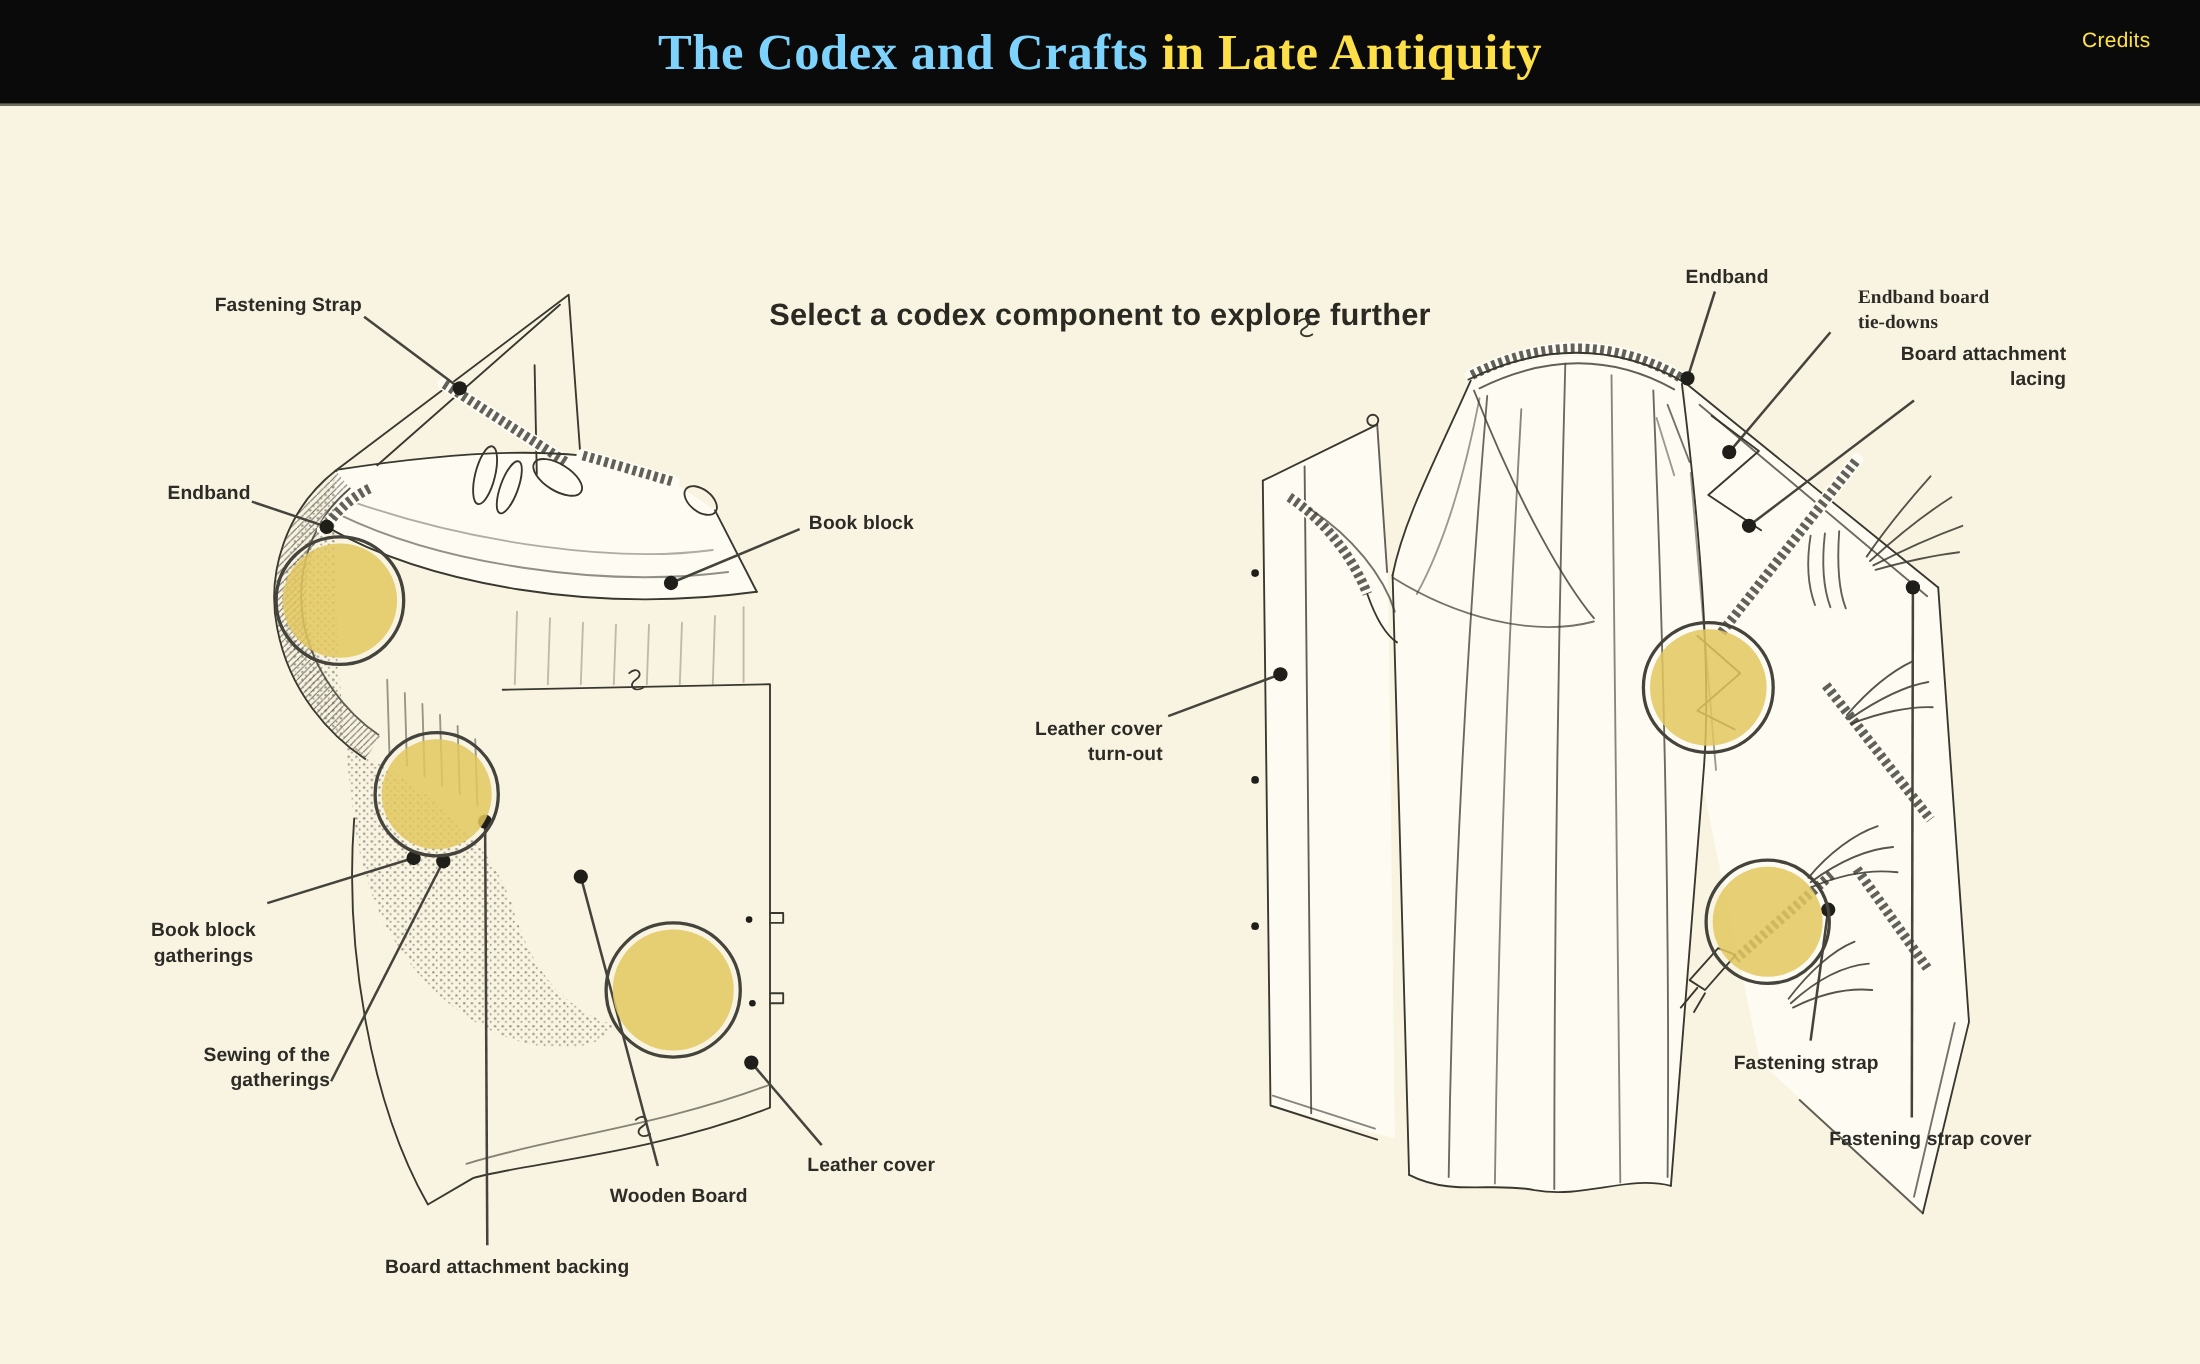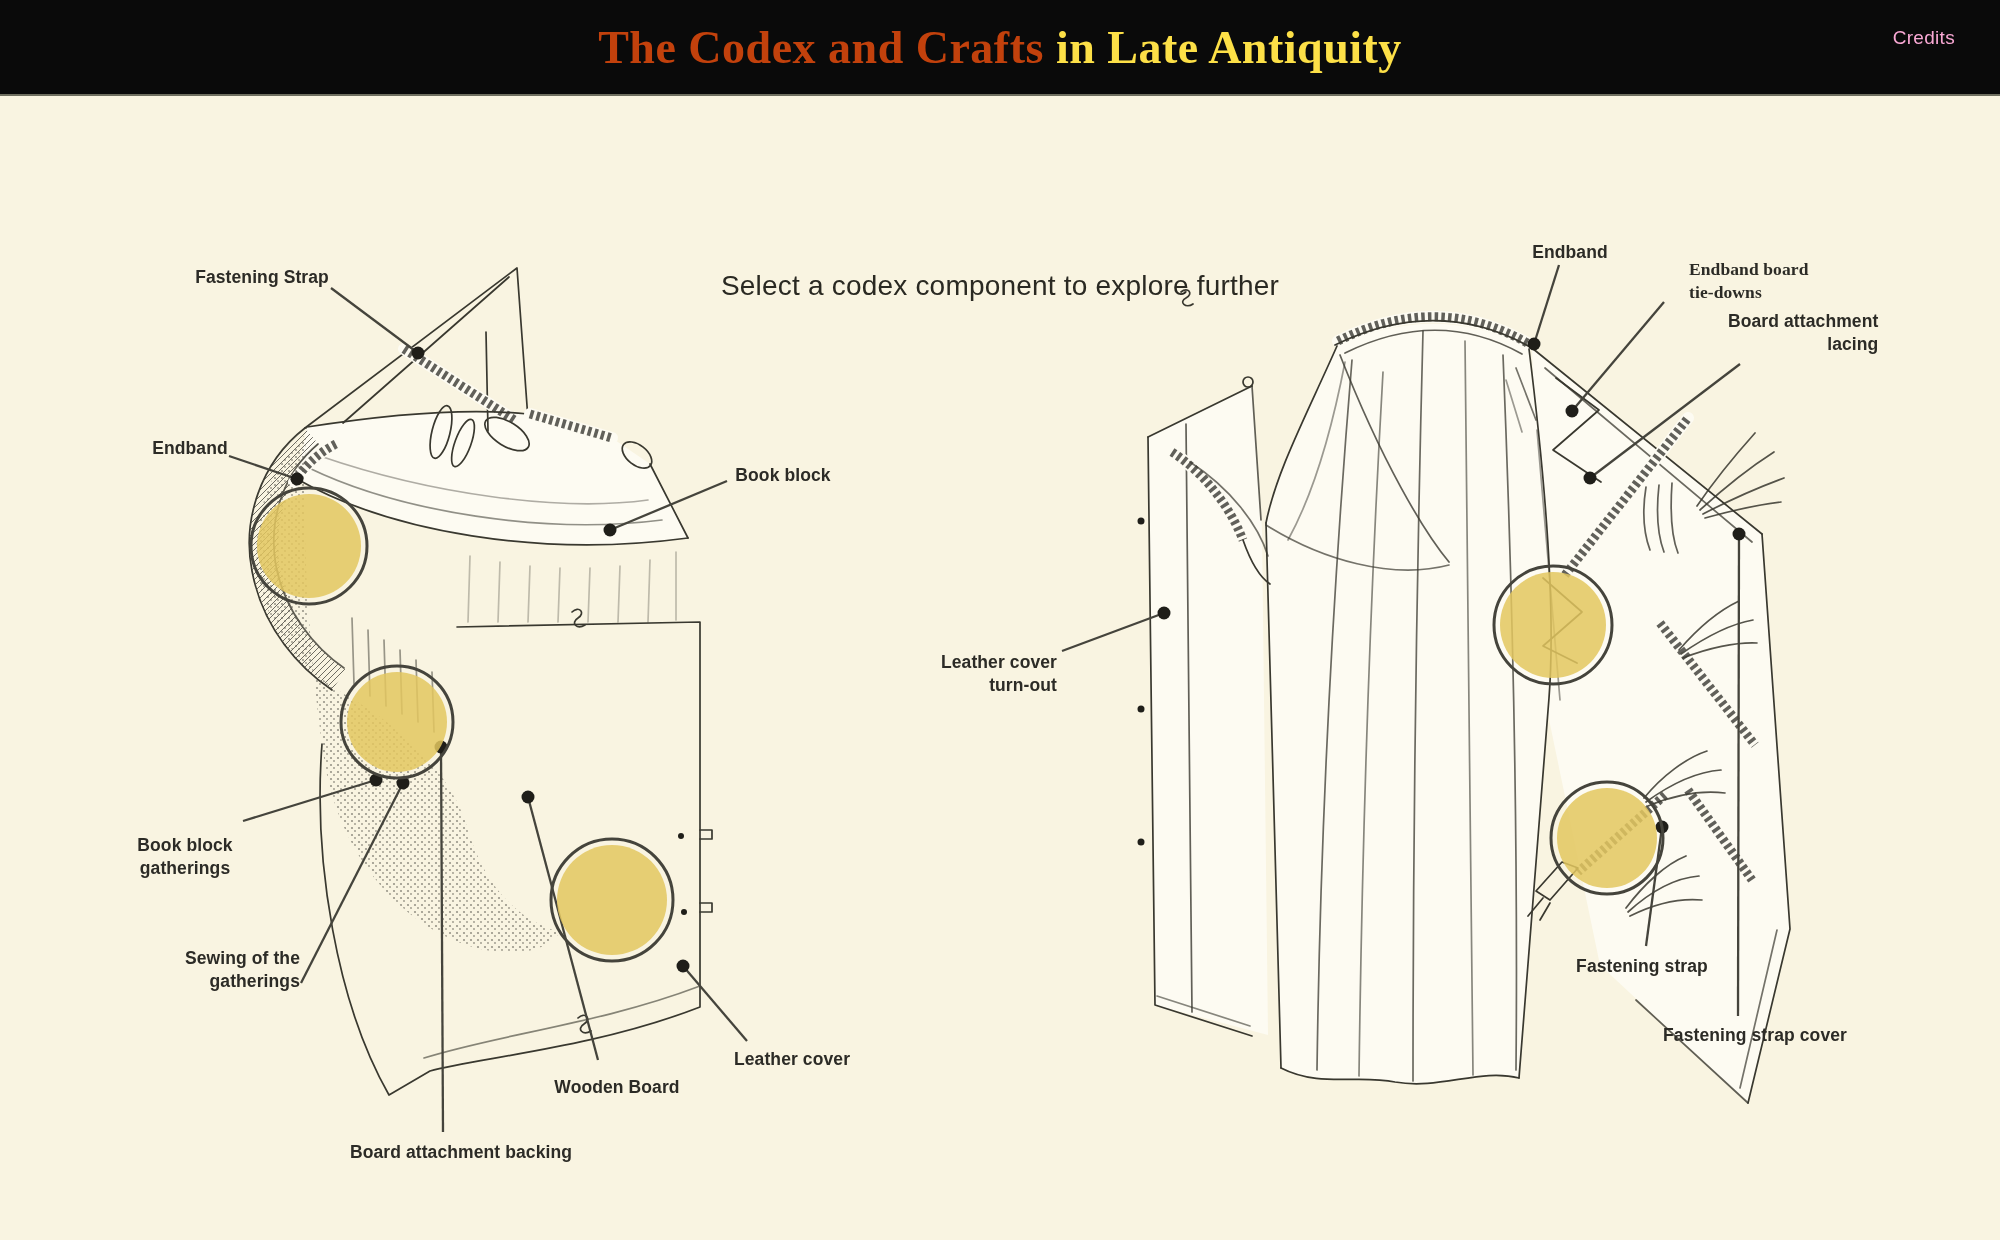--- a/index.html
+++ b/index.html
@@ -10,30 +10,30 @@
   
   .header{
     position:absolute;left:0;top:0;width:2000px;height:94px;
     background:#0a0a0a;border-bottom:2px solid #6f6f60;
     display:flex;align-items:center;justify-content:center;
   }
   .title{
     font-family:"Liberation Serif","DejaVu Serif",serif;
     font-size:46px;font-weight:600;letter-spacing:.5px;white-space:pre;
   }
-  .title .t-main{color:#c2410c;}
+  .title .t-main{color:#7dd3fc;}
   .title .t-accent{color:#fde047;}
   .credits{
     position:absolute;right:45px;top:0;height:75px;display:flex;align-items:center;
-    color:#f9a8d4;font-size:19px;letter-spacing:.3px;cursor:pointer;
+    color:#fde047;font-size:19px;letter-spacing:.3px;cursor:pointer;
   }
   
   .instruction{
     position:absolute;left:0;top:270px;width:2000px;text-align:center;
-    font-size:28px;font-weight:400;color:#2a2922;letter-spacing:.2px;
+    font-size:28px;font-weight:700;color:#2a2922;letter-spacing:.2px;
   }
   
   svg.diagram{position:absolute;left:0;top:0;}
   .ink{stroke:#39382f;fill:none;stroke-width:1.7;stroke-linecap:round;stroke-linejoin:round;}
   .leader{stroke:#45443c;stroke-width:2.3;fill:none;}
   .dot{fill:#1f1e19;stroke:none;}
   .braid-under{stroke:#fdfbf2;stroke-width:12;fill:none;stroke-linecap:round;}
   .braid-over{stroke:#3a3933;stroke-width:9;fill:none;stroke-dasharray:3.5 3.2;opacity:.8;}
   .hotspot-ring{fill:none;stroke:#45443c;stroke-width:3;}
   .hotspot-fill{fill:#e3c75f;fill-opacity:.85;stroke:none;cursor:pointer;}

